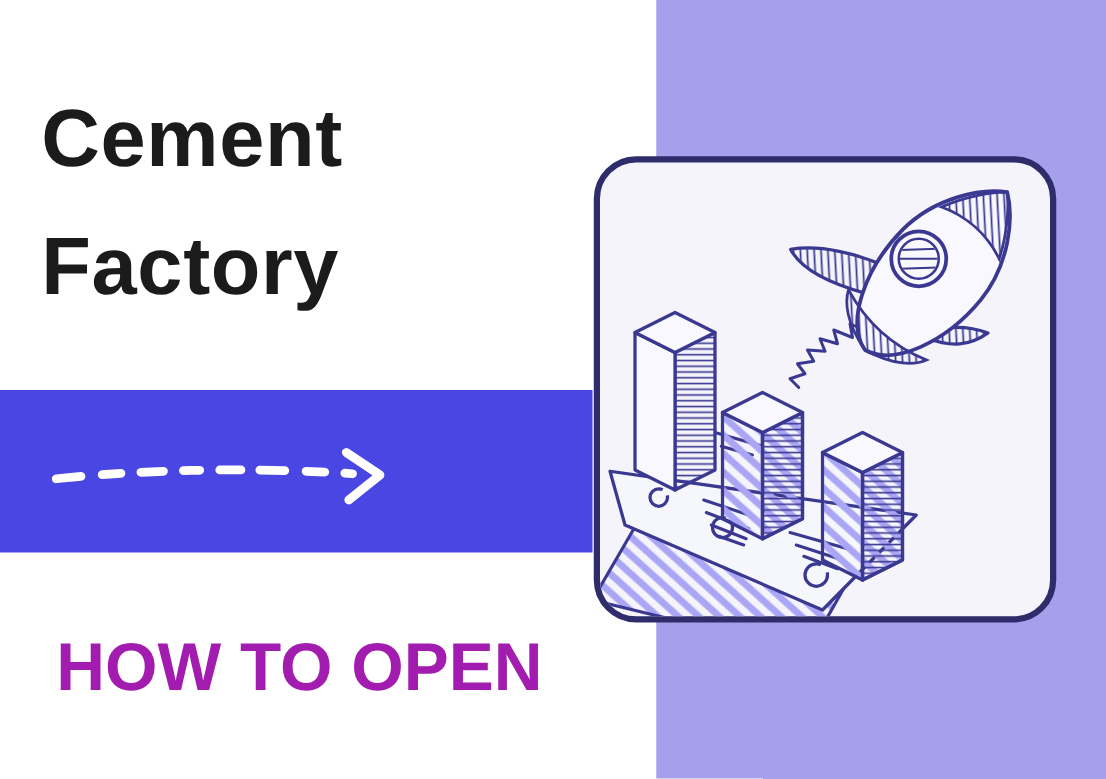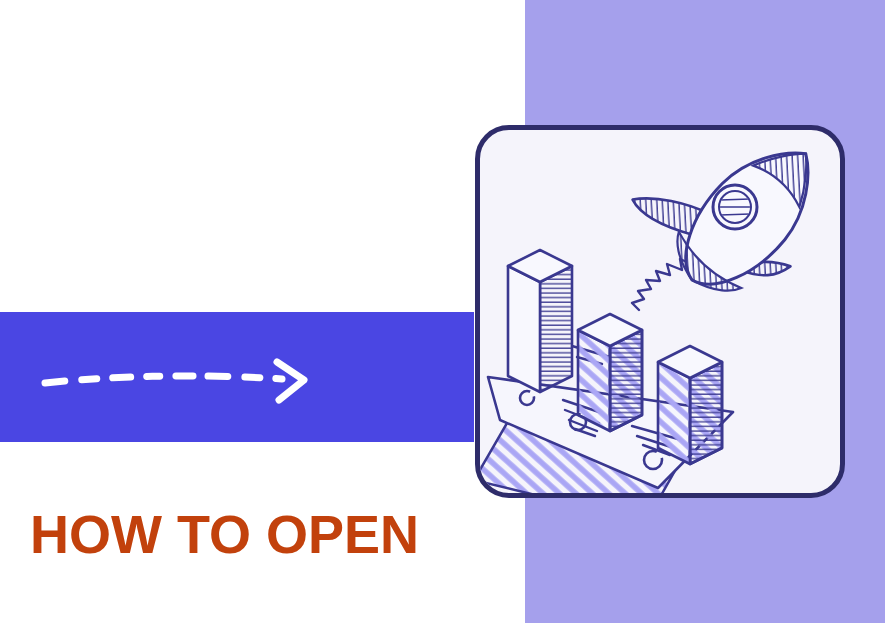--- a/index.html
+++ b/index.html
@@ -22,32 +22,36 @@
     letter-spacing:0.5px;
   }
   .title span{display:block;}
   .card{
     position:absolute;left:475px;top:125px;width:370px;height:373px;
     box-sizing:border-box;border:5px solid #2e2c6a;border-radius:34px;
     background:#f5f4fb;
   }
   .card svg{position:absolute;left:0;top:0;border-radius:29px;}
   .subtitle{
-    position:absolute;left:30px;top:503px;
-    font-size:54px;font-weight:700;color:#c2410c;letter-spacing:0px;
+    position:absolute;left:45px;top:503px;
+    font-size:54px;font-weight:700;color:#a21caf;letter-spacing:0px;
     white-space:nowrap;
   }
 </style>
 </head>
 <body>
 
 <div class="stage">
 
   <div class="panel"></div>
 
+  <h1 class="title">
+      <span>Cement</span>
+      <span>Factory</span>
+    </h1>
 
   <div class="band">
     <svg width="474" height="130" viewBox="0 0 474 130">
       <path d="M45,71 C 120,63 210,62 282,67" fill="none" stroke="#ffffff" stroke-width="7" stroke-linecap="round" stroke-dasharray="20 17 15 16 18 16 13 16 17 15"></path>
       <path d="M277,50 L304,68 L279,88" fill="none" stroke="#ffffff" stroke-width="7" stroke-linecap="round" stroke-linejoin="round"></path>
     </svg>
   </div>
 
   <div class="card">
     <svg width="360" height="363" viewBox="0 0 360 363">

